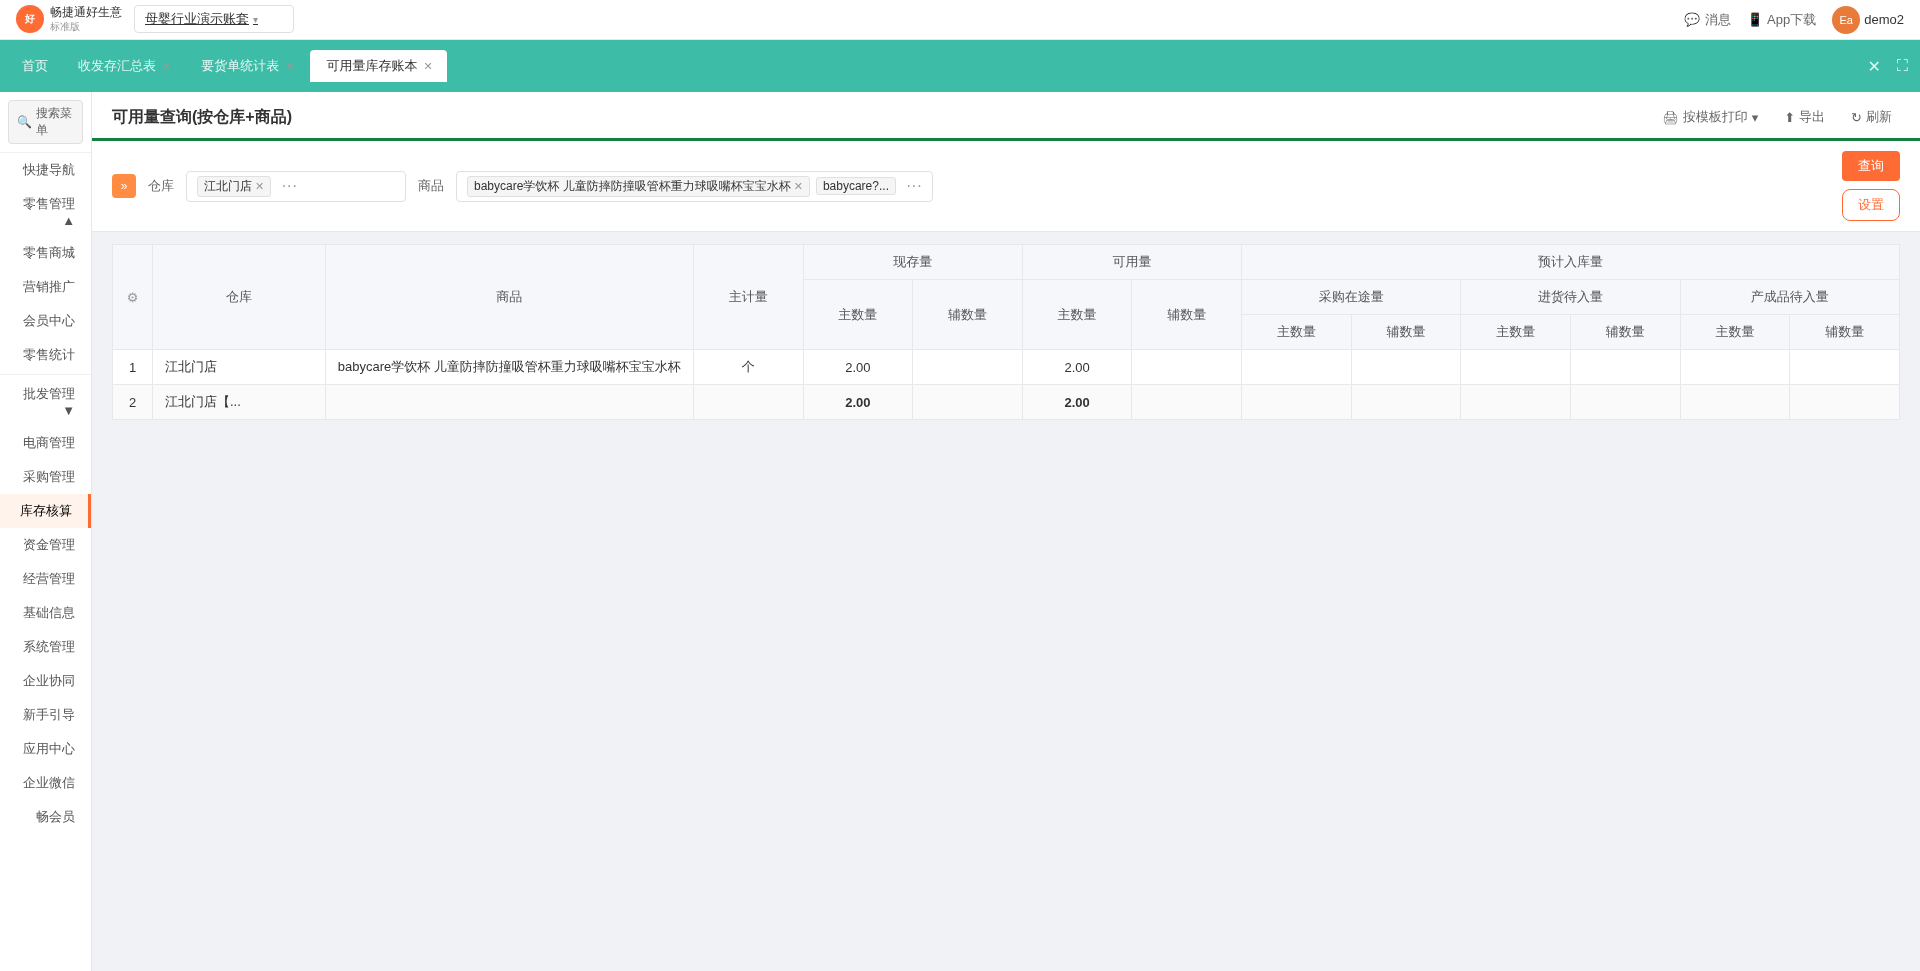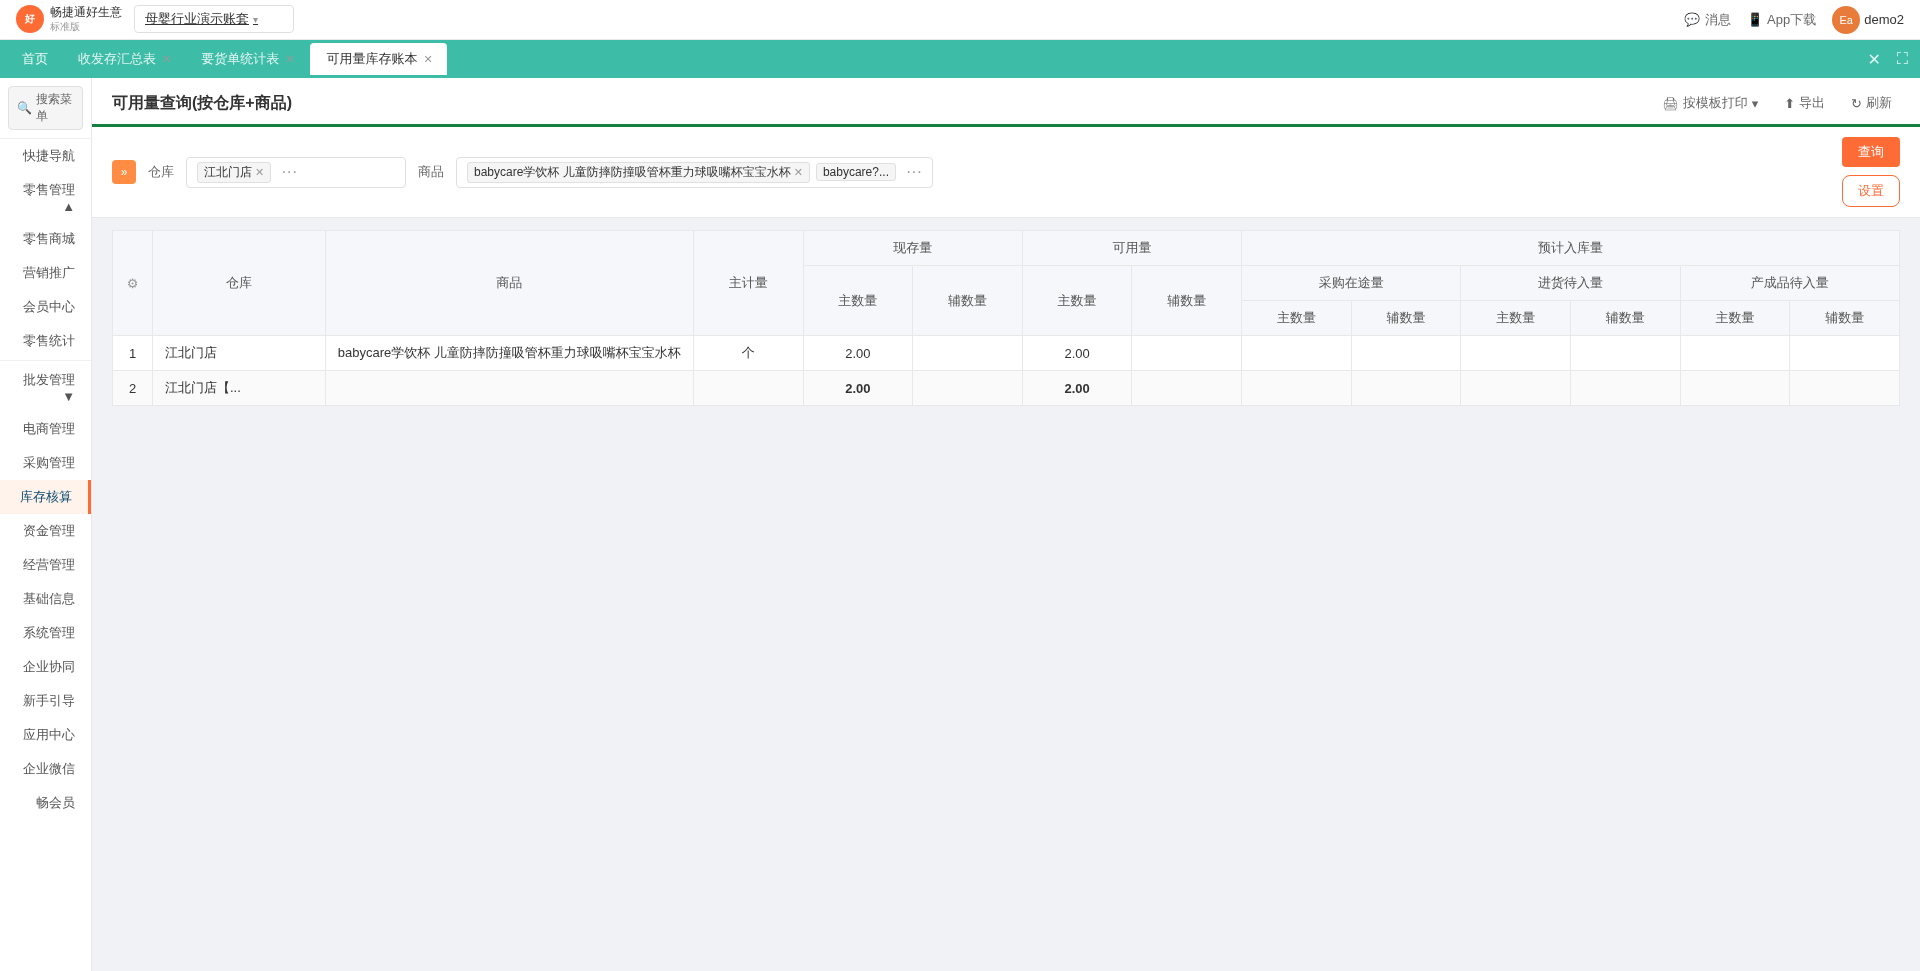--- a/index.html
+++ b/index.html
@@ -23,21 +23,21 @@
     .logo-sub { font-size: 10px; color: #999; }
     .industry-selector { display: flex; align-items: center; gap: 4px; border: 1px solid #e0e0e0; border-radius: 4px; padding: 4px 10px; cursor: pointer; background: #fff; min-width: 160px; font-size: 13px; color: #333; text-decoration: underline; }
     .industry-selector .arrow { color: #999; font-size: 10px; }
     .top-bar-right { display: flex; align-items: center; gap: 16px; }
     .top-bar-btn { display: flex; align-items: center; gap: 4px; color: #666; font-size: 13px; cursor: pointer; }
     .user-avatar { width: 28px; height: 28px; border-radius: 50%; background: #e87b3a; display: flex; align-items: center; justify-content: center; color: white; font-size: 11px; overflow: hidden; }
     .user-name { font-size: 13px; color: #333; cursor: pointer; }
 
     
     .nav-tabs {
-      height: 38px;
+      height: 52px;
       background: #3dbda7;
       display: flex;
       align-items: center;
       padding: 0 8px;
       flex-shrink: 0;
       gap: 2px;
       position: relative;
     }
     .nav-tab {
       height: 32px;
@@ -67,21 +67,21 @@
       background: #fff;
       border-right: 1px solid #e8e8e8;
       display: flex;
       flex-direction: column;
       flex-shrink: 0;
       overflow-y: auto;
     }
     .sidebar-search { padding: 8px; border-bottom: 1px solid #f0f0f0; }
     .sidebar-search-box { width: 100%; background: #f5f5f5; border: 1px solid #e0e0e0; border-radius: 4px; padding: 4px 8px; font-size: 12px; color: #666; display: flex; align-items: center; gap: 4px; cursor: pointer; }
     .sidebar-item { padding: 8px 16px; font-size: 13px; color: #555; cursor: pointer; text-align: right; }
-    .sidebar-item.active { color: #0c4a6e; background: #fff3eb; font-weight: 500; border-right: 3px solid #ff6b35; }
+    .sidebar-item.active { color: #000000; background: #fff3eb; font-weight: 500; border-right: 3px solid #ff6b35; }
 
     
     .content-area { flex: 1; display: flex; flex-direction: column; overflow: hidden; background: #f0f2f5; }
 
     
     .page-header {
       background: #fff;
       padding: 12px 20px 8px;
       display: flex;
       align-items: center;

